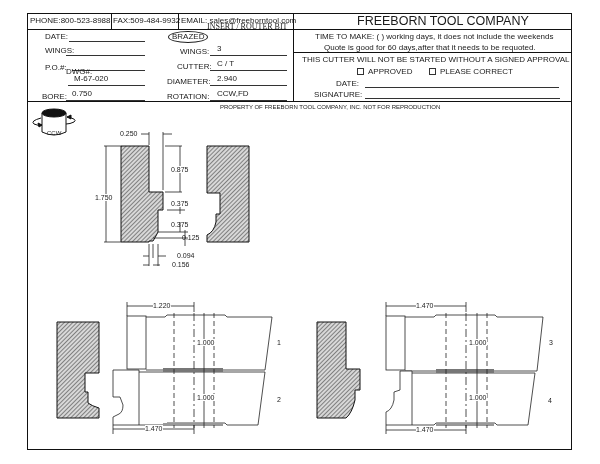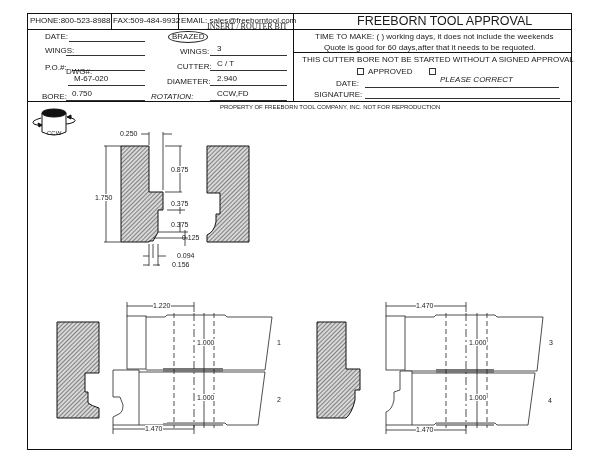--- a/index.html
+++ b/index.html
@@ -131,21 +131,21 @@
 <div class="hline" style="left:27px; top:29px; width:545px;"></div>
 <div class="vline" style="left:111px; top:13px; height:16px;"></div>
 <div class="vline" style="left:178px; top:13px; height:16px;"></div>
 <div class="vline" style="left:293px; top:13px; height:88px;"></div>
 <div class="hline" style="left:293px; top:52px; width:279px;"></div>
 <div class="hline" style="left:27px; top:101px; width:545px;"></div>
 
 <div class="abs t8" style="left:30px; top:16px;">PHONE:800-523-8988</div>
 <div class="abs t8" style="left:113px; top:16px;">FAX:509-484-9932</div>
 <div class="abs t8" style="left:181px; top:16px;">EMAIL: sales@freeborntool.com</div>
-<div class="abs t13" style="left:357px; top:14px;">FREEBORN TOOL APPROVAL</div>
+<div class="abs t13" style="left:357px; top:14px;">FREEBORN TOOL COMPANY</div>
 
 <div class="abs t8" style="left:45px; top:32px;">DATE:</div>
 <div class="field-line" style="left:69px; top:41px; width:76px;"></div>
 
 <div class="abs t8" style="left:45px; top:46px;">WINGS:</div>
 <div class="field-line" style="left:66px; top:55px; width:79px;"></div>
 
 <div class="abs t8" style="left:45px; top:63px;">P.O.#:</div>
 <div class="field-line" style="left:72px; top:70px; width:73px;"></div>
 
@@ -165,32 +165,32 @@
 <div class="abs t8" style="left:217px; top:44px;">3</div>
 
 <div class="abs t8" style="left:177px; top:62px;">CUTTER:</div>
 <div class="field-line" style="left:210px; top:70px; width:77px;"></div>
 <div class="abs t8" style="left:217px; top:59px;text-align:right;">C / T</div>
 
 <div class="abs t8" style="left:167px; top:77px;">DIAMETER:</div>
 <div class="field-line" style="left:210px; top:85px; width:77px;"></div>
 <div class="abs t8" style="left:217px; top:74px;">2.940</div>
 
-<div class="abs t8" style="left:151px; top:92px;font-style:italic;">ROTATION:</div>
+<div class="abs t8" style="left:167px; top:92px;">ROTATION:</div>
 <div class="field-line" style="left:210px; top:100px; width:77px;"></div>
 <div class="abs t8" style="left:217px; top:89px;">CCW,FD</div>
 
 <div class="abs t8" style="left:315px; top:32px;">TIME TO MAKE: (      ) working days, it does not include the weekends</div>
 <div class="abs t8" style="left:324px; top:43px;">Quote is good for 60 days,after that it needs to be requoted.</div>
-<div class="abs t8" style="left:302px; top:55px;">THIS CUTTER BORE NOT BE STARTED WITHOUT A SIGNED APPROVAL</div>
+<div class="abs t8" style="left:302px; top:55px;">THIS CUTTER WILL NOT BE STARTED WITHOUT A SIGNED APPROVAL</div>
 
 <div class="checkbox" style="left:357px; top:68px;"></div>
 <div class="abs t8" style="left:368px; top:67px;">APPROVED</div>
 <div class="checkbox" style="left:429px; top:68px;"></div>
-<div class="abs t8" style="left:440px; top:75px;font-style:italic;">PLEASE CORRECT</div>
+<div class="abs t8" style="left:440px; top:67px;">PLEASE CORRECT</div>
 
 <div class="abs t8" style="left:336px; top:79px;">DATE:</div>
 <div class="field-line" style="left:365px; top:87px; width:194px;"></div>
 <div class="abs t8" style="left:314px; top:90px;">SIGNATURE:</div>
 <div class="field-line" style="left:365px; top:98px; width:195px;"></div>
 
 <div class="abs t6" style="left:220px; top:104px;">PROPERTY OF FREEBORN TOOL COMPANY, INC.   NOT FOR REPRODUCTION</div>
 <div class="abs t6" style="left:47px; top:130px;">CCW</div>
 
 <div class="abs t7" style="left:120px; top:130px;">0.250</div>

